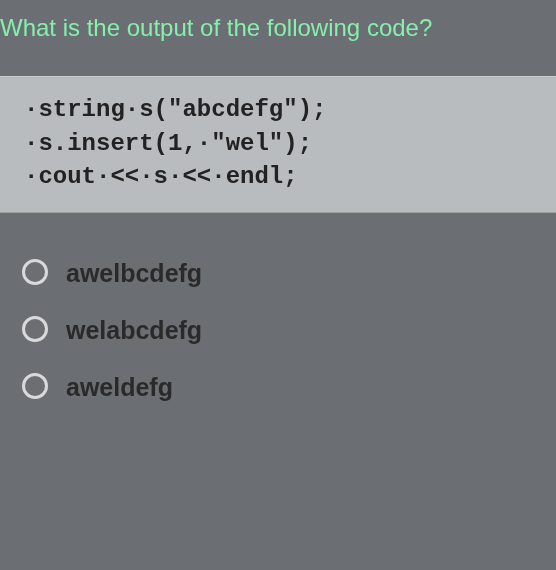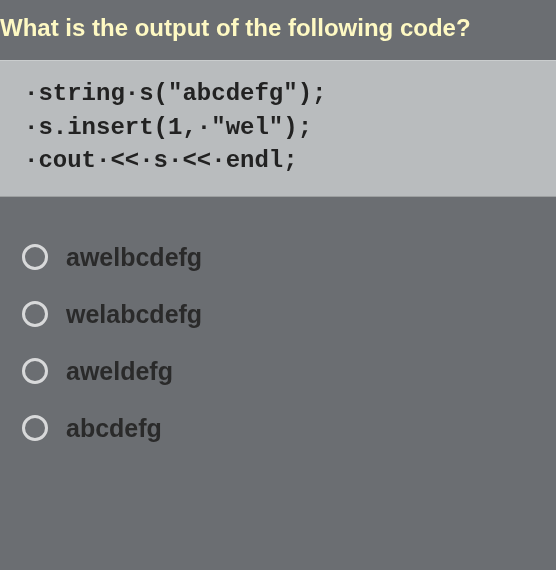--- a/index.html
+++ b/index.html
@@ -3,43 +3,43 @@
 <meta charset="utf-8">
 <style>
   * { margin: 0; padding: 0; box-sizing: border-box; }
   html, body { width: 556px; height: 570px; overflow: hidden; }
   body {
     background: #6b6e72;
     font-family: Arial, Helvetica, sans-serif;
     color: #1a1a1a;
   }
   .question {
-    padding: 14px 10px 18px 0;
+    padding: 14px 10px 34px 0;
     font-size: 24px;
-    font-weight: bold;
-    color: #fef9c3;
+    font-weight: normal;
+    color: #86efac;
   }
   .code-block {
     background: #b9bcbe;
     padding: 16px 10px 18px 24px;
     font-family: "Courier New", Courier, monospace;
     font-size: 24px;
     font-weight: bold;
     color: #222;
     line-height: 1.4;
     white-space: pre;
     border-top: 1px solid rgba(255,255,255,0.25);
     border-bottom: 1px solid rgba(0,0,0,0.15);
   }
   .options {
     padding: 46px 10px 10px 22px;
   }
   .option {
     display: flex;
-    align-items: center;
+    align-items: flex-start;
     margin-bottom: 28px;
     cursor: pointer;
   }
   .radio {
     width: 26px;
     height: 26px;
     border: 3px solid #d8d9da;
     border-radius: 50%;
     flex: 0 0 auto;
     margin-right: 18px;
@@ -66,17 +66,13 @@
     <span class="option-label">awelbcdefg</span>
   </div>
   <div class="option">
     <span class="radio"></span>
     <span class="option-label">welabcdefg</span>
   </div>
   <div class="option">
     <span class="radio"></span>
     <span class="option-label">aweldefg</span>
   </div>
-  <div class="option">
-    <span class="radio"></span>
-    <span class="option-label">abcdefg</span>
-  </div>
 </div>
 
 </body></html>

